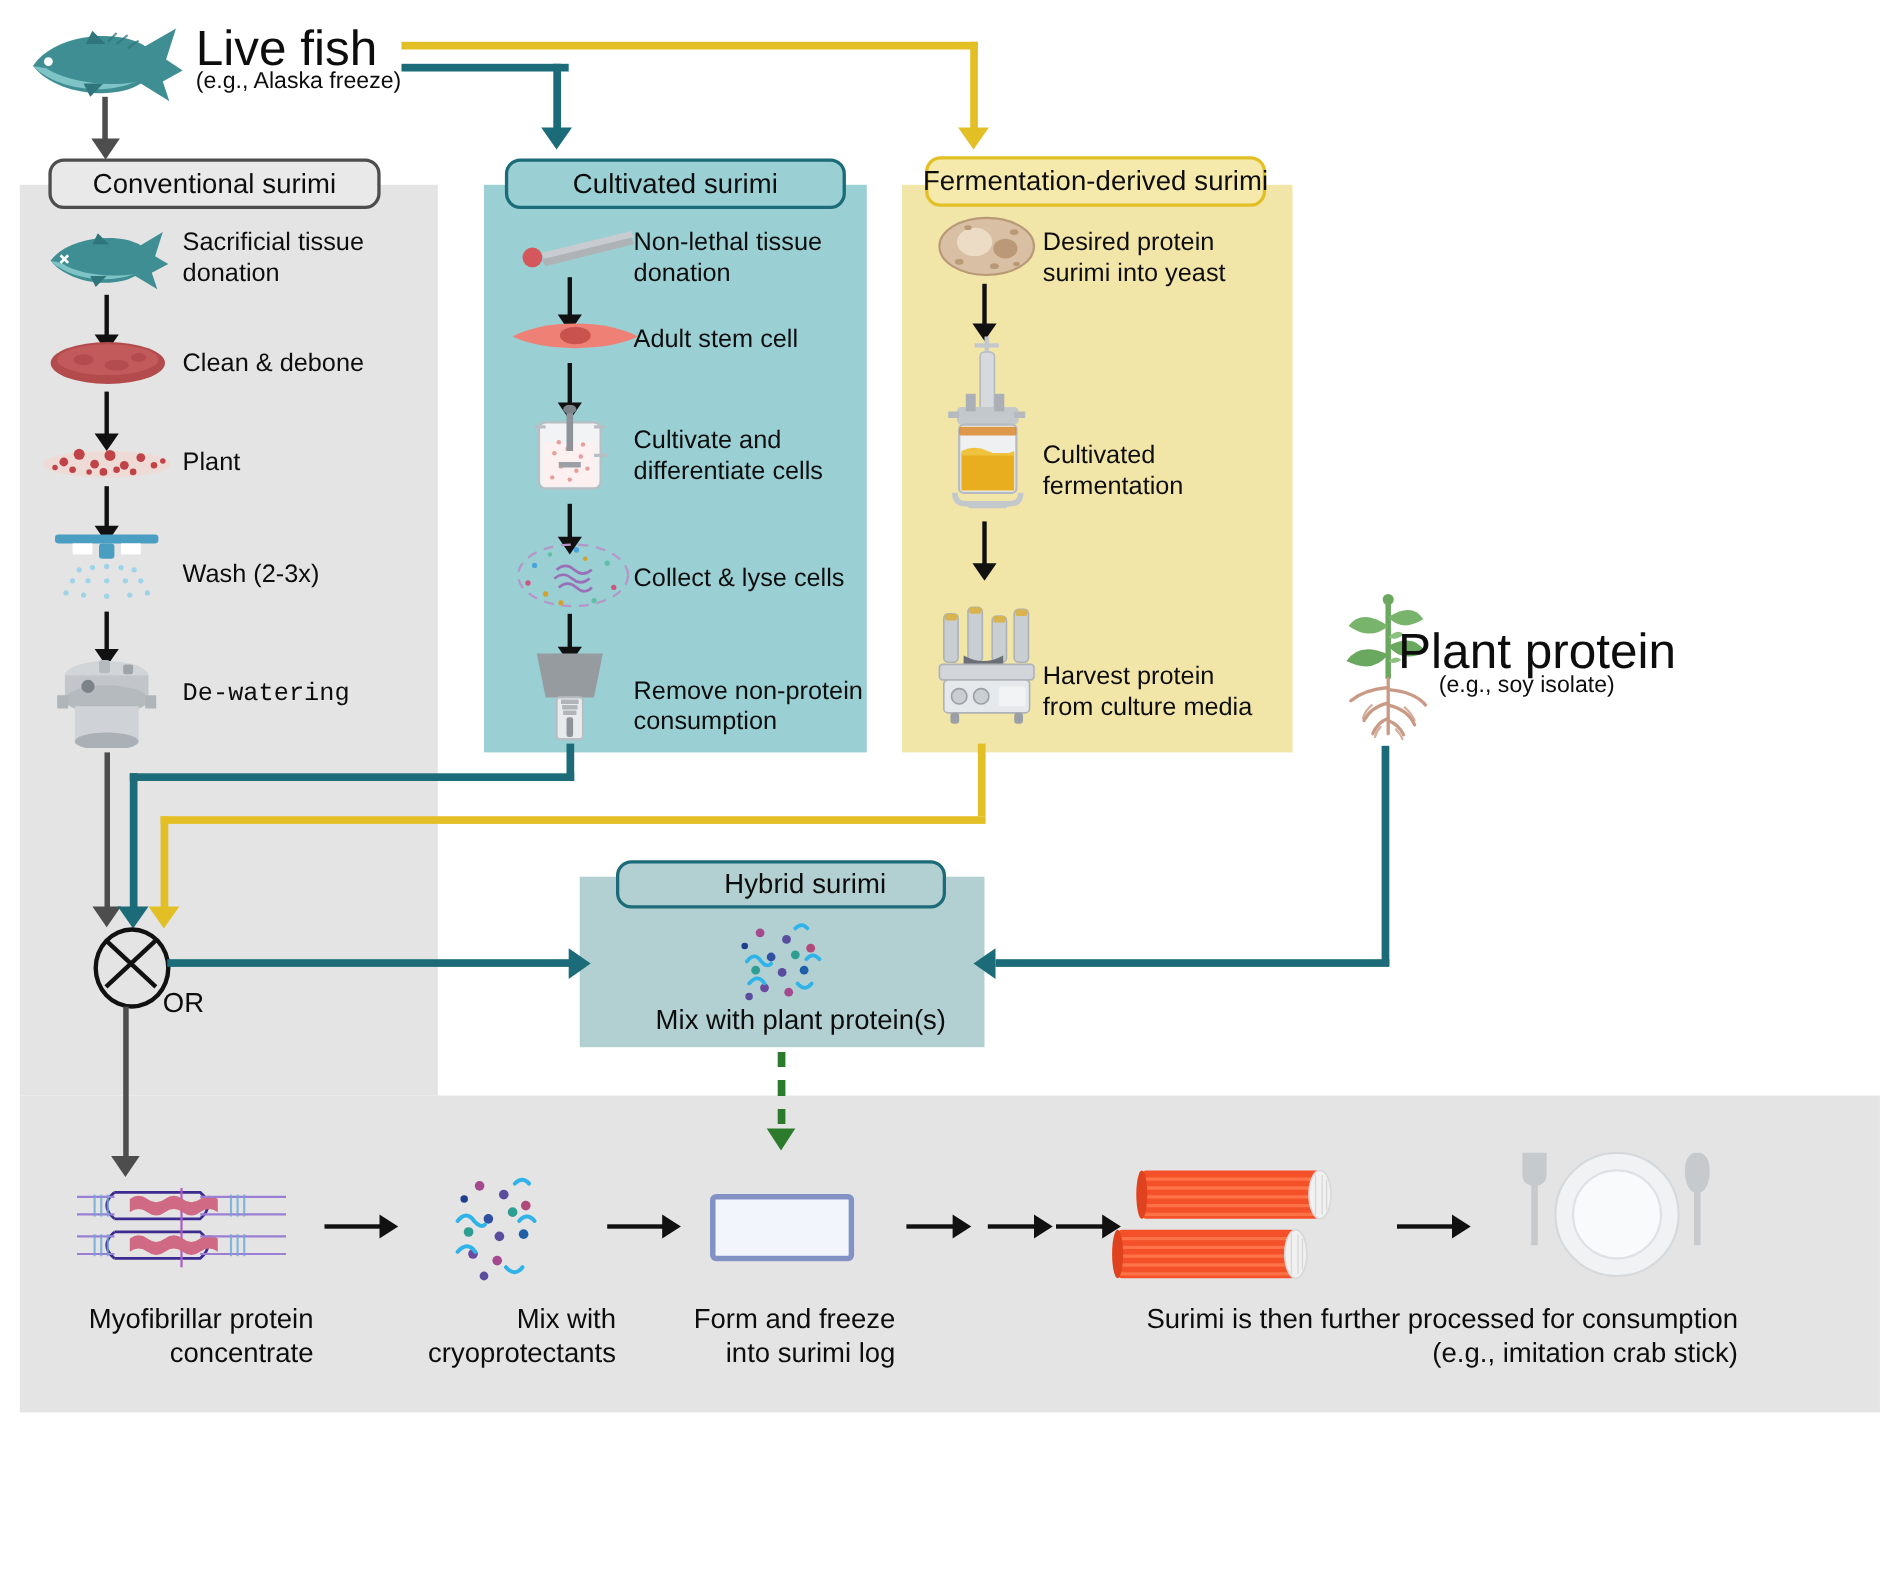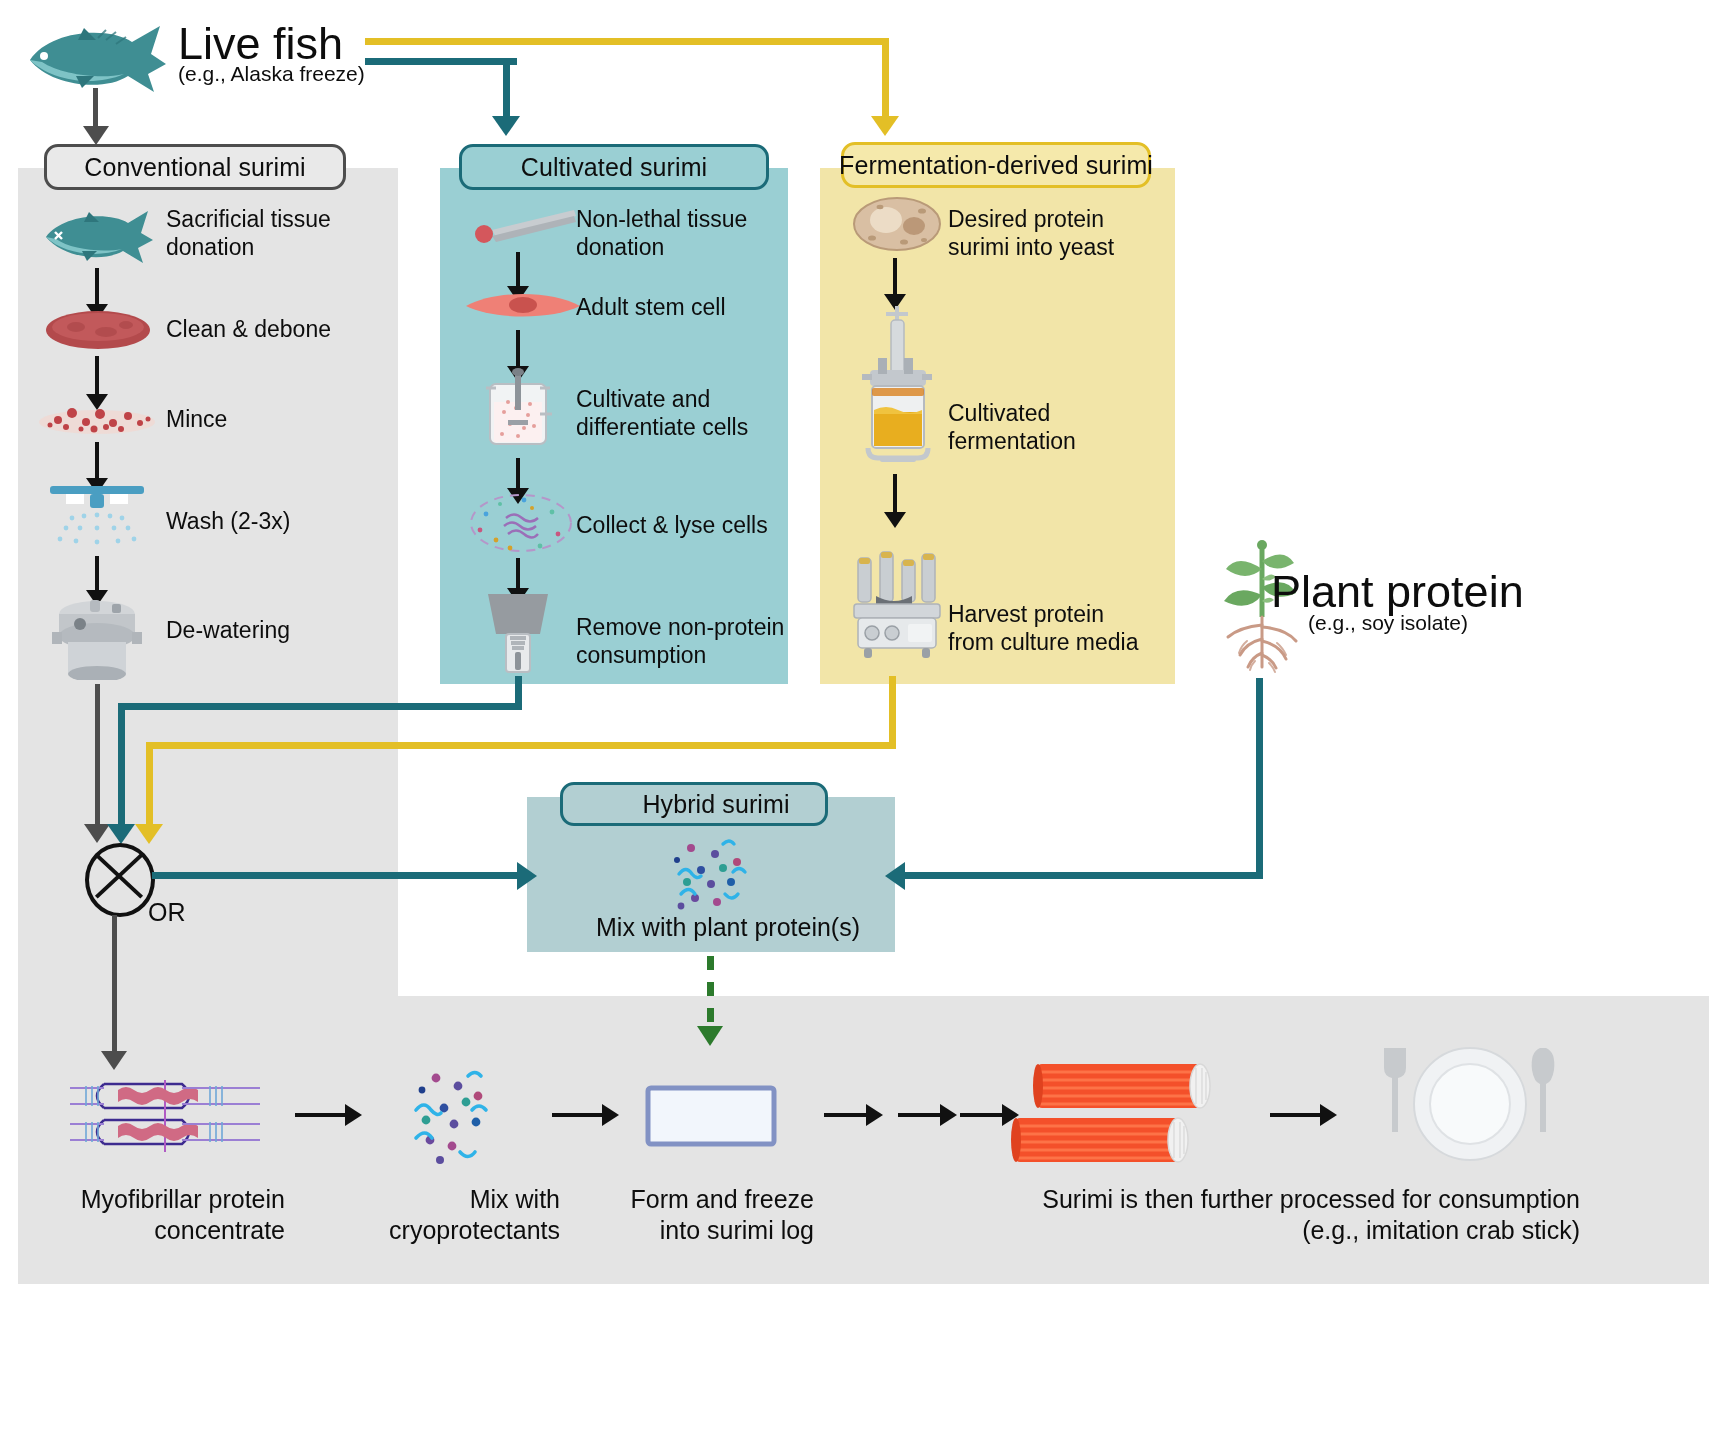--- a/index.html
+++ b/index.html
@@ -98,21 +98,21 @@
 
 <div class="chip chip-grey" style="left:44px;top:144px;width:302px;height:46px;">
   <span>Conventional surimi</span>
 </div>
 <div class="chip chip-teal" style="left:459px;top:144px;width:310px;height:46px;">
   <span>Cultivated surimi</span>
 </div>
 <div class="chip chip-yellow" style="left:841px;top:142px;width:310px;height:46px;">
   <span>Fermentation-derived surimi</span>
 </div>
-<div class="chip chip-hybrid" style="left:560px;top:782px;width:268px;height:44px;padding-left:44px;">
+<div class="chip chip-hybrid" style="left:560px;top:782px;width:300px;height:44px;padding-left:44px;">
   <span>Hybrid surimi</span>
 </div>
 
 <div class="ico" style="left:38px;top:205px;width:118px;height:62px;">
   <svg viewBox="0 0 118 62" width="118" height="62">
     <path d="M8 32 C24 10 70 6 90 18 L110 6 L103 28 L115 35 L100 43 L105 58 L85 46 C64 58 24 52 8 32 Z" fill="#3f8e93"></path>
     <path d="M8 32 C24 48 58 54 84 44 C63 48 32 44 18 34 Z" fill="#7ec3c6"></path>
     <g stroke="#fff" stroke-width="2.4">
         <path d="M17 27 l7 7"></path>
         <path d="M24 27 l-7 7"></path>
@@ -155,21 +155,21 @@
         <circle cx="30" cy="29" r="3"></circle>
         <circle cx="58" cy="31" r="3.5"></circle>
       <circle cx="85" cy="31" r="3"></circle>
         <circle cx="45" cy="31" r="2.5"></circle>
         <circle cx="70" cy="29" r="3"></circle>
       <circle cx="14" cy="27" r="2.5"></circle>
         <circle cx="112" cy="21" r="2.5"></circle>
     </g>
   </svg>
 </div>
-<div class="step-label" style="left:166px;top:406px;">Mince</div>
+<div class="step-label" style="left:166px;top:406px;">Plant</div>
 <div class="v-black" style="left:95px;top:442px;height:40px;"></div>
 <div class="tri tri-d-black" style="left:86px;top:478px;"></div>
 
 <div class="ico" style="left:42px;top:482px;width:110px;height:74px;">
   <svg viewBox="0 0 110 74" width="110" height="74">
     <rect x="8" y="4" width="94" height="8" rx="3" fill="#4a9ec2"></rect>
     <rect x="24" y="12" width="18" height="10" fill="#fff"></rect>
       <rect x="68" y="12" width="18" height="10" fill="#fff"></rect>
     <rect x="48" y="12" width="14" height="14" rx="3" fill="#4a9ec2"></rect>
     <g fill="#9fd3e8">
@@ -202,21 +202,21 @@
     <ellipse cx="51" cy="44" rx="38" ry="13" fill="#b5babf"></ellipse>
     <rect x="22" y="50" width="58" height="32" fill="#cfd3d7"></rect>
     <ellipse cx="51" cy="82" rx="29" ry="8" fill="#aab0b6"></ellipse>
     <circle cx="34" cy="32" r="6" fill="#7b8288"></circle>
     <rect x="44" y="8" width="10" height="12" rx="3" fill="#b5babf"></rect>
     <rect x="66" y="12" width="9" height="9" rx="2" fill="#9ea4aa"></rect>
     <path d="M6 40 h10 v12 h-10z" fill="#b0b5ba"></path>
       <path d="M86 40 h10 v12 h-10z" fill="#b0b5ba"></path>
   </svg>
 </div>
-<div class="step-label" style="left:166px;top:617px;">De-watering</div>
+<div class="step-label" style="left:166px;top:617px;font-family:Liberation Mono, monospace;">De-watering</div>
 
 <div class="v-black" style="left:95px;top:684px;width:5px;height:144px;background:#4d4d4d;"></div>
 <div class="tri tri-d-grey" style="left:84px;top:824px;"></div>
 
 <div class="ico" style="left:470px;top:208px;width:110px;height:36px;">
   <svg viewBox="0 0 110 36" width="110" height="36">
     <path d="M22 22 L104 2 L106 8 L26 29 Z" fill="#c8ccd0"></path>
     <path d="M22 28 L104 8 L106 14 L26 34 Z" fill="#aeb3b8"></path>
     <circle cx="14" cy="26" r="9" fill="#d4575c"></circle>
   </svg>

